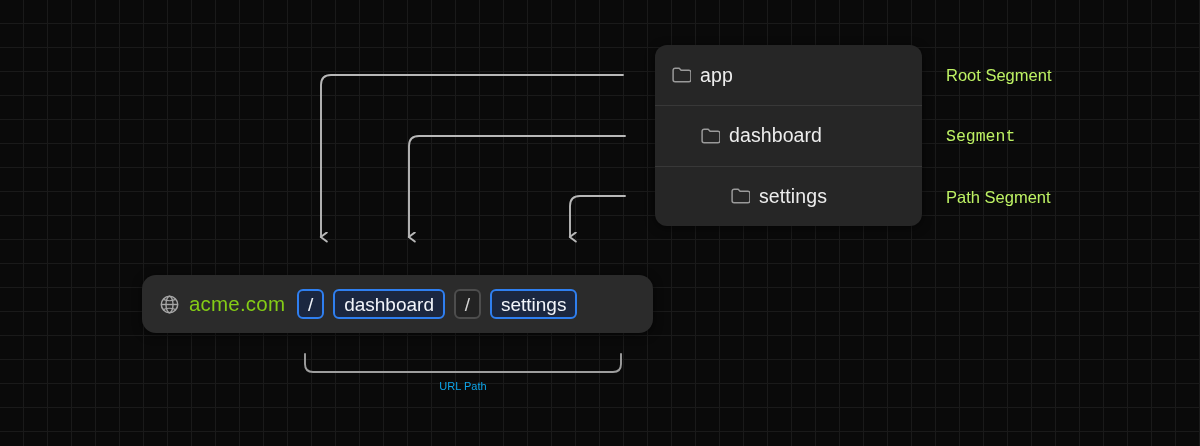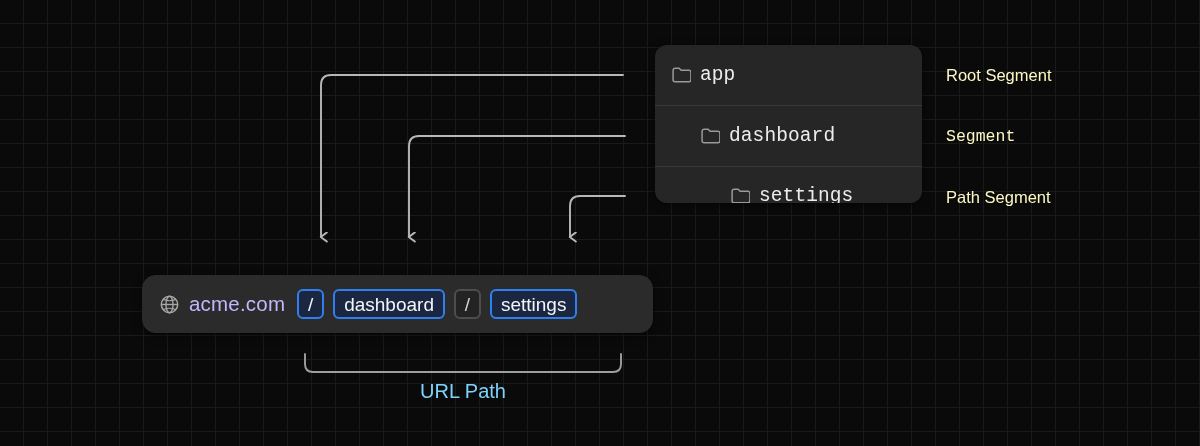--- a/index.html
+++ b/index.html
@@ -35,26 +35,25 @@
     width: 1200px; height: 446px;
     pointer-events: none;
   }
 
   
   #tree-card {
     position: absolute;
     left: 655px;
     top: 45px;
     width: 267px;
-    height: 158px;
+    height: 181px;
     background: #262626;
     border-radius: 12px;
     box-shadow: 0 2px 10px rgba(0,0,0,0.55);
     overflow: hidden;
-    font-family: Liberation Mono, monospace;
   }
 
   .tree-row {
     height: 60.3px;
     display: flex;
     align-items: center;
     color: #ededed;
     font-size: 19.5px;
     letter-spacing: 0.1px;
   }
@@ -69,21 +68,21 @@
   }
 
   .tree-row.depth-0 { padding-left: 17px; }
   .tree-row.depth-1 { padding-left: 46px; }
   .tree-row.depth-2 { padding-left: 76px; }
 
   
   .annotation {
     position: absolute;
     left: 946px;
-    color: #fef9c3;
+    color: #bef264;
     font-size: 16.5px;
     white-space: nowrap;
   }
   #ann-0 { top: 66px; }
   #ann-1 { top: 127px; font-family: Liberation Mono, monospace; }
   #ann-2 { top: 188px; }
 
   
   #url-bar {
     position: absolute;
@@ -96,21 +95,21 @@
     box-shadow: 0 2px 10px rgba(0,0,0,0.55);
     display: flex;
     align-items: center;
     padding: 0 16px 0 17px;
     gap: 9px;
   }
 
   #globe-icon { flex: 0 0 auto; display: flex; align-items: center; }
 
   #host-name {
-    color: #c4b5fd;
+    color: #84cc16;
     font-size: 20.5px;
     letter-spacing: 0.2px;
     margin-right: 3px;
   }
 
   .chip {
     font-size: 19px;
     line-height: 1;
     border-radius: 6px;
     display: inline-flex;
@@ -148,22 +147,22 @@
     top: 352px;
     width: 320px;
     height: 22px;
   }
   #url-path-caption {
     position: absolute;
     left: 303px;
     top: 380px;
     width: 320px;
     text-align: center;
-    color: #7dd3fc;
-    font-size: 20px;
+    color: #0ea5e9;
+    font-size: 11px;
   }
 </style>
 </head>
 <body>
 
 <div id="stage">
 
   <svg id="connectors" viewBox="0 0 1200 446" width="1200" height="446">
     <defs>
       <marker id="arrowhead" markerWidth="11" markerHeight="11" refX="5.2" refY="9.4" orient="auto" markerUnits="userSpaceOnUse">

